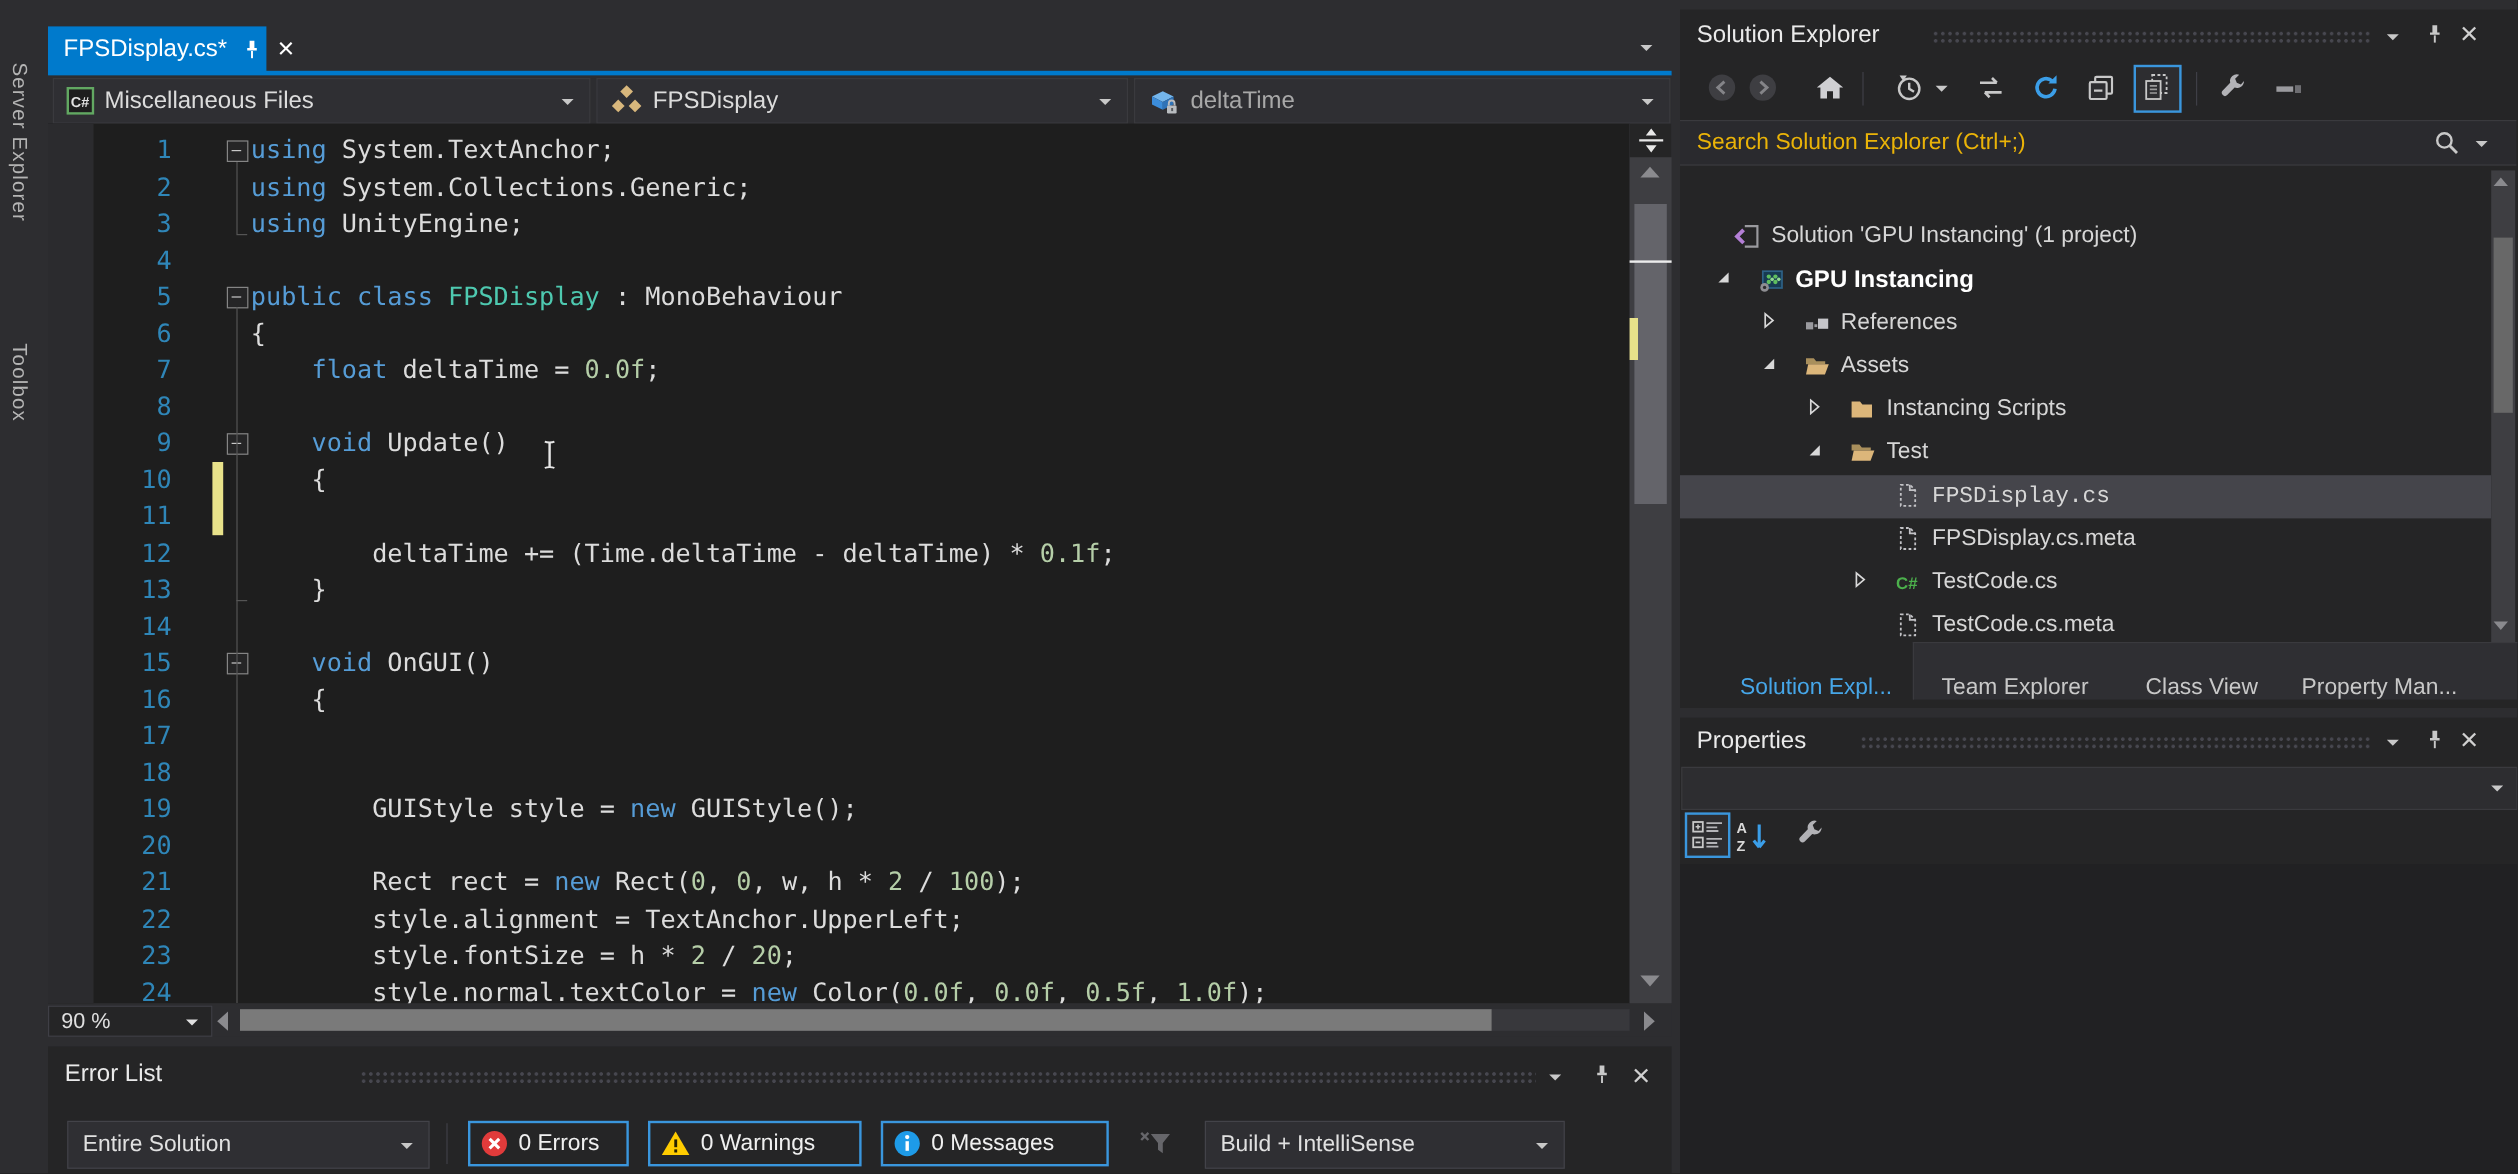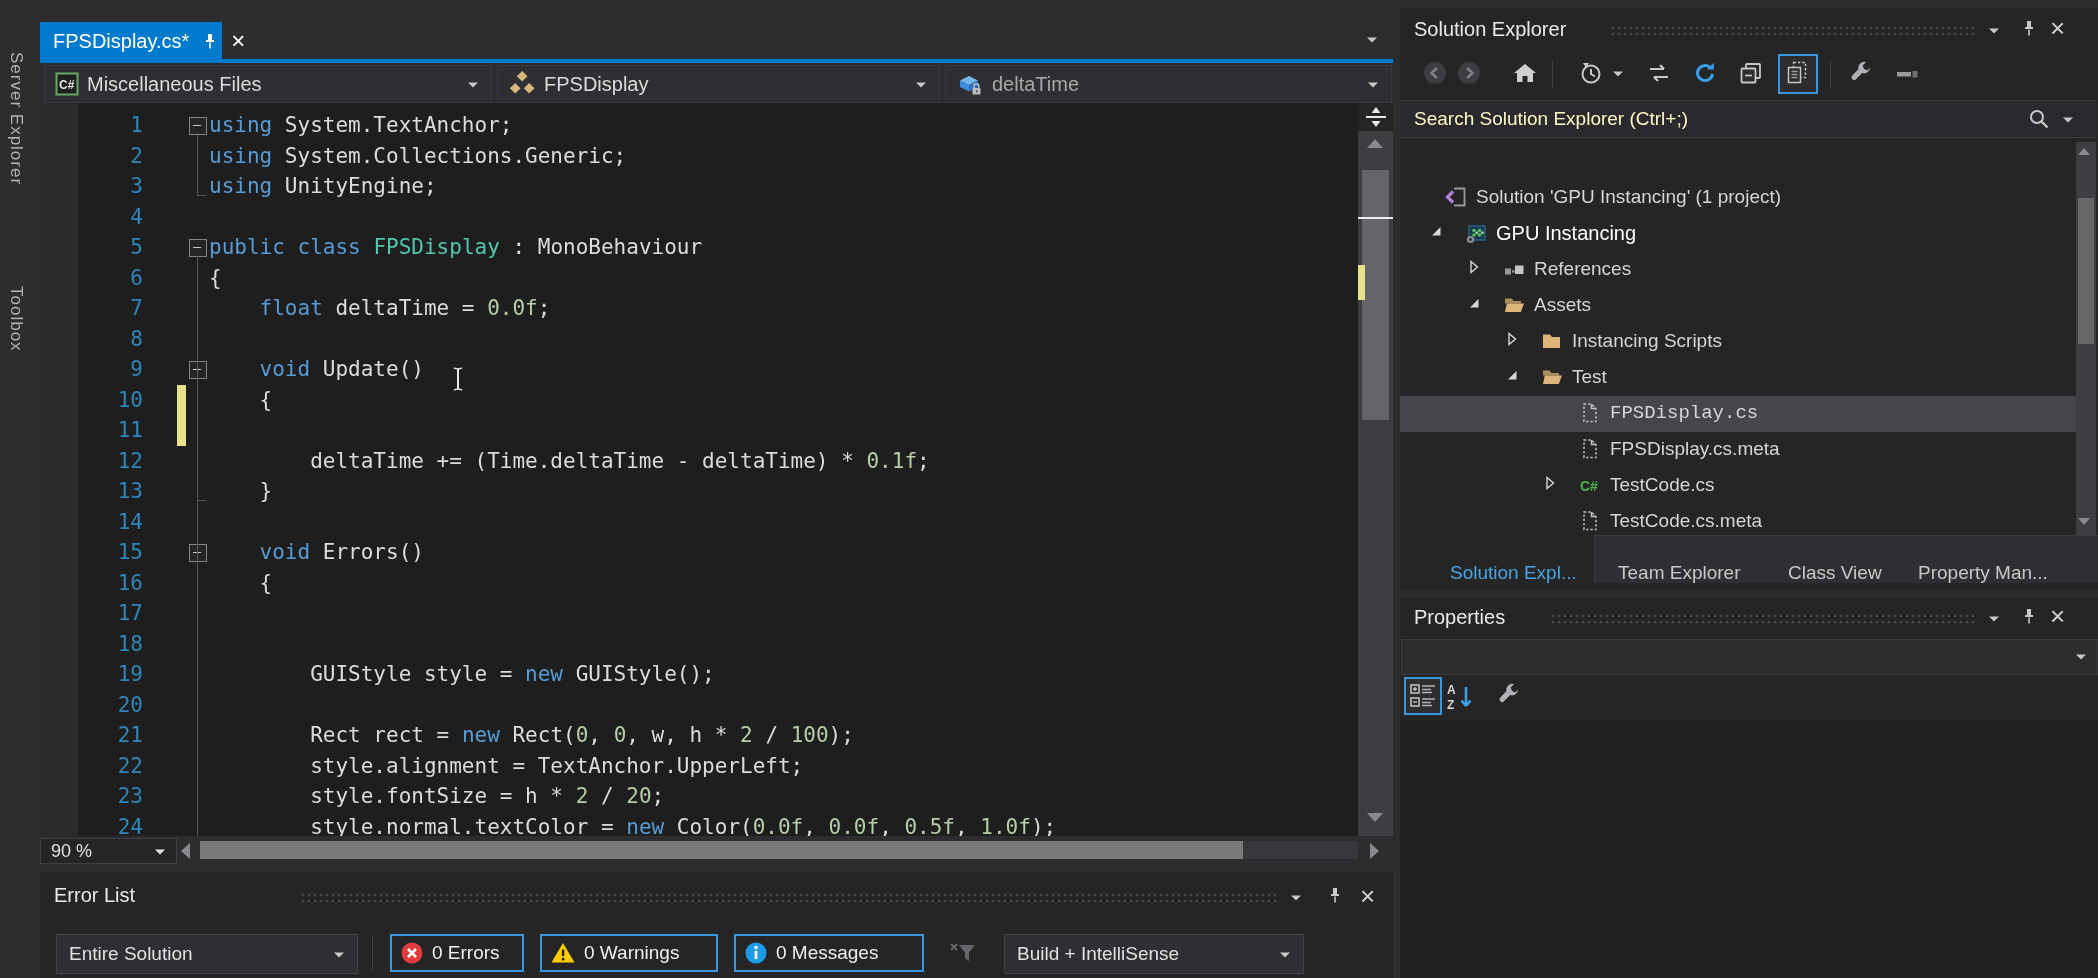--- a/index.html
+++ b/index.html
@@ -62,25 +62,25 @@
   .combo .clabel{font-size:19px;margin-left:12px;color:#e0e0e0;}
   .cnt-btn{position:absolute;border:2px solid #3a96dd;background:#252526;display:flex;align-items:center;}
   .cnt-btn .clabel{font-size:19px;margin-left:8px;color:#f0f0f0;}
   .vsep{position:absolute;width:1px;background:#3f3f46;}
 
   
   #right-panel{left:1400px;top:8px;width:698px;height:970px;background:#252526;}
   .hdr-close{font-size:26px;color:#d0d0d0;line-height:20px;}
   .tool{position:absolute;display:inline-block;line-height:0;}
   #se-search{position:absolute;left:0;top:92px;width:697px;height:36px;background:#2a2a2e;border-top:1px solid #3a3a3e;border-bottom:1px solid #3a3a3e;}
-  #se-search .ph{position:absolute;left:14px;top:7px;font-size:19px;color:#fef9c3;}
+  #se-search .ph{position:absolute;left:14px;top:7px;font-size:19px;color:#eab308;}
   .tree-row{position:absolute;left:0;width:676px;height:36px;}
   .tree-row.sel{background:#45454b;}
   .tree-label{position:absolute;top:6px;font-size:19px;color:#d6d6d6;white-space:nowrap;}
-  .tree-label.b{font-weight:normal;color:#fff;font-size:20px;}
+  .tree-label.b{font-weight:bold;color:#fff;font-size:20px;}
   .titem{position:absolute;top:7px;line-height:0;}
   #se-vtrack{position:absolute;left:676px;top:134px;width:20px;height:398px;background:#3e3e42;}
   #se-vthumb{position:absolute;left:2px;top:56px;width:16px;height:146px;background:#686868;}
   .btab{position:absolute;top:0;font-size:19px;color:#c8c8c8;white-space:nowrap;}
   #btab-strip{position:absolute;left:194px;top:527px;width:504px;height:47px;background:#2f2f33;border:1px solid #3a3a3e;border-bottom:none;}
   #props{position:absolute;left:0;top:590px;width:698px;height:380px;}
   #props-combo{position:absolute;left:1px;top:41px;width:695px;height:34px;background:#2d2d30;border:1px solid #3a3a3e;}
   .iconbox{position:absolute;border:2px solid #3a96dd;background:#2d2d30;}
   .dim{color:#a8a8a8;}
   .blue-txt{color:#46a6e8;}
@@ -156,21 +156,21 @@
         <div class="code-line" style="top: 129px;"><span class="ln-num">5</span><div class="fold-box"></div><span class="ln-text"><span class="tk-k">public</span><span class="tk-p"> </span><span class="tk-k">class</span><span class="tk-p"> </span><span class="tk-t">FPSDisplay</span><span class="tk-p"> : MonoBehaviour</span></span></div>
         <div class="code-line" style="top: 159.5px;"><span class="ln-num">6</span><span class="ln-text"><span class="tk-p">{</span></span></div>
         <div class="code-line" style="top: 190px;"><span class="ln-num">7</span><span class="ln-text"><span class="tk-p">    </span><span class="tk-k">float</span><span class="tk-p"> deltaTime = </span><span class="tk-n">0.0f</span><span class="tk-p">;</span></span></div>
         <div class="code-line" style="top: 220.5px;"><span class="ln-num">8</span><span class="ln-text"></span></div>
         <div class="code-line" style="top: 251px;"><span class="ln-num">9</span><div class="fold-box"></div><span class="ln-text"><span class="tk-p">    </span><span class="tk-k">void</span><span class="tk-p"> Update()</span></span></div>
         <div class="code-line" style="top: 281.5px;"><span class="ln-num">10</span><span class="ln-text"><span class="tk-p">    {</span></span></div>
         <div class="code-line" style="top: 312px;"><span class="ln-num">11</span><span class="ln-text"></span></div>
         <div class="code-line" style="top: 342.5px;"><span class="ln-num">12</span><span class="ln-text"><span class="tk-p">        deltaTime += (Time.deltaTime - deltaTime) * </span><span class="tk-n">0.1f</span><span class="tk-p">;</span></span></div>
         <div class="code-line" style="top: 373px;"><span class="ln-num">13</span><span class="ln-text"><span class="tk-p">    }</span></span></div>
         <div class="code-line" style="top: 403.5px;"><span class="ln-num">14</span><span class="ln-text"></span></div>
-        <div class="code-line" style="top: 434px;"><span class="ln-num">15</span><div class="fold-box"></div><span class="ln-text"><span class="tk-p">    </span><span class="tk-k">void</span><span class="tk-p"> Errors()</span></span></div>
+        <div class="code-line" style="top: 434px;"><span class="ln-num">15</span><div class="fold-box"></div><span class="ln-text"><span class="tk-p">    </span><span class="tk-k">void</span><span class="tk-p"> OnGUI()</span></span></div>
         <div class="code-line" style="top: 464.5px;"><span class="ln-num">16</span><span class="ln-text"><span class="tk-p">    {</span></span></div>
         <div class="code-line" style="top: 495px;"><span class="ln-num">17</span></div>
         <div class="code-line" style="top: 525.5px;"><span class="ln-num">18</span><span class="ln-text"></span></div>
         <div class="code-line" style="top: 556px;"><span class="ln-num">19</span><span class="ln-text"><span class="tk-p">        GUIStyle style = </span><span class="tk-k">new</span><span class="tk-p"> GUIStyle();</span></span></div>
         <div class="code-line" style="top: 586.5px;"><span class="ln-num">20</span><span class="ln-text"></span></div>
         <div class="code-line" style="top: 617px;"><span class="ln-num">21</span><span class="ln-text"><span class="tk-p">        Rect rect = </span><span class="tk-k">new</span><span class="tk-p"> Rect(</span><span class="tk-n">0</span><span class="tk-p">, </span><span class="tk-n">0</span><span class="tk-p">, w, h * </span><span class="tk-n">2</span><span class="tk-p"> / </span><span class="tk-n">100</span><span class="tk-p">);</span></span></div>
         <div class="code-line" style="top: 647.5px;"><span class="ln-num">22</span><span class="ln-text"><span class="tk-p">        style.alignment = TextAnchor.UpperLeft;</span></span></div>
         <div class="code-line" style="top: 678px;"><span class="ln-num">23</span><span class="ln-text"><span class="tk-p">        style.fontSize = h * </span><span class="tk-n">2</span><span class="tk-p"> / </span><span class="tk-n">20</span><span class="tk-p">;</span></span></div>
         <div class="code-line" style="top: 708.5px;"><span class="ln-num">24</span><span class="ln-text"><span class="tk-p">        style.normal.textColor = </span><span class="tk-k">new</span><span class="tk-p"> Color(</span><span class="tk-n">0.0f</span><span class="tk-p">, </span><span class="tk-n">0.0f</span><span class="tk-p">, </span><span class="tk-n">0.5f</span><span class="tk-p">, </span><span class="tk-n">1.0f</span><span class="tk-p">);</span></span></div>
       </div>

